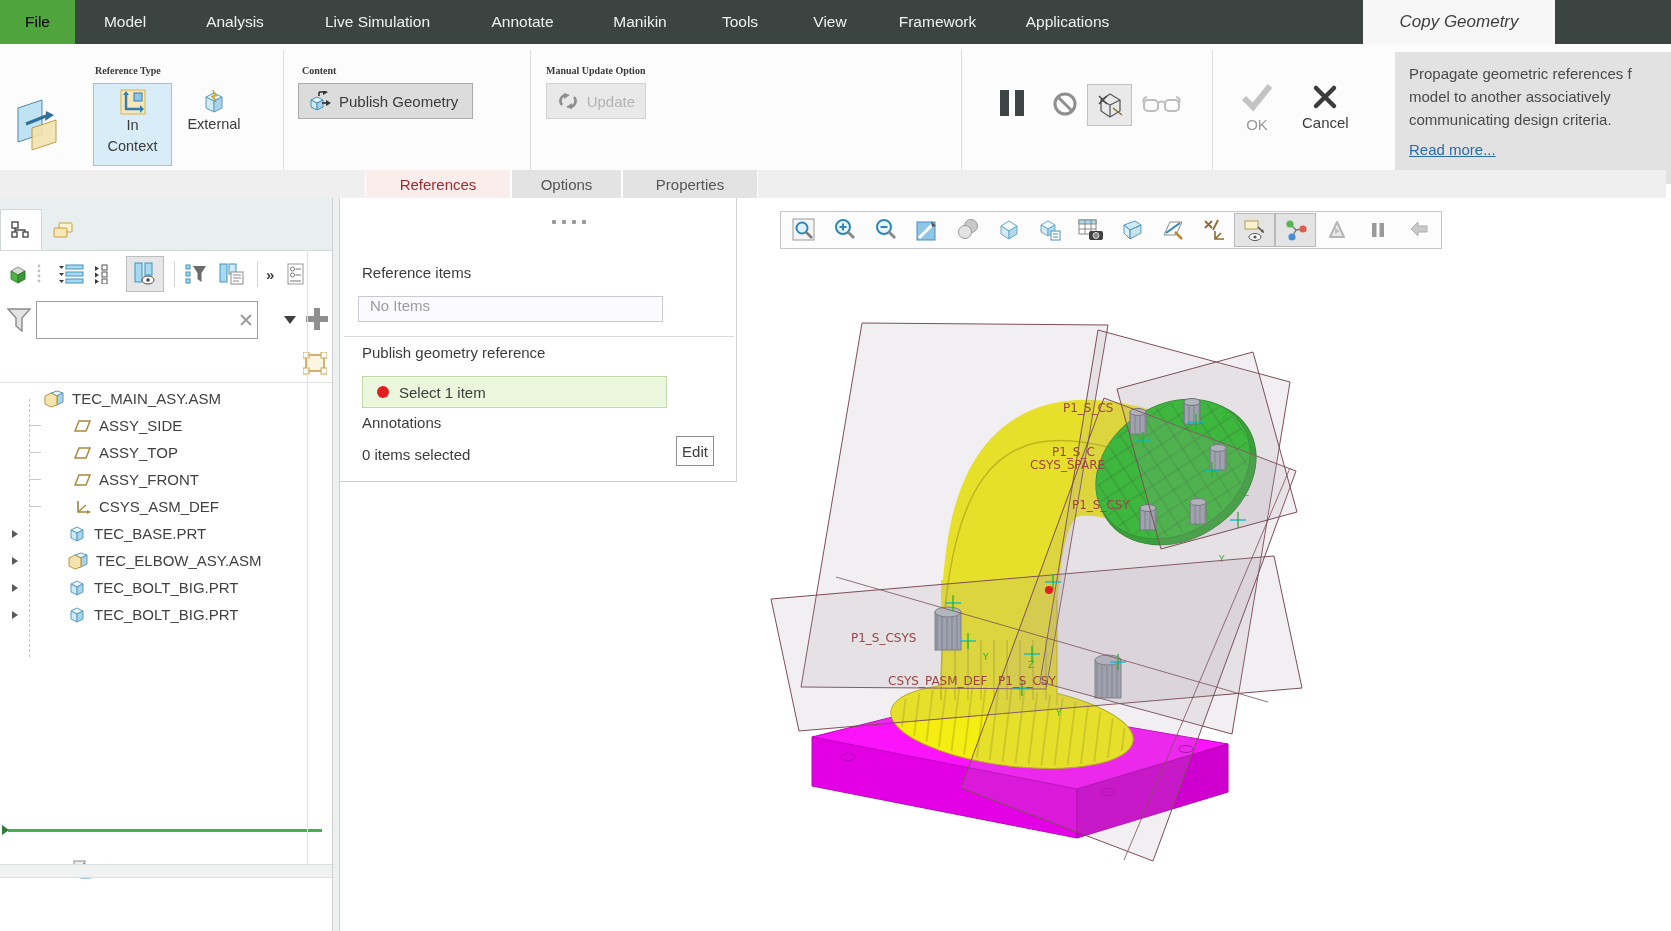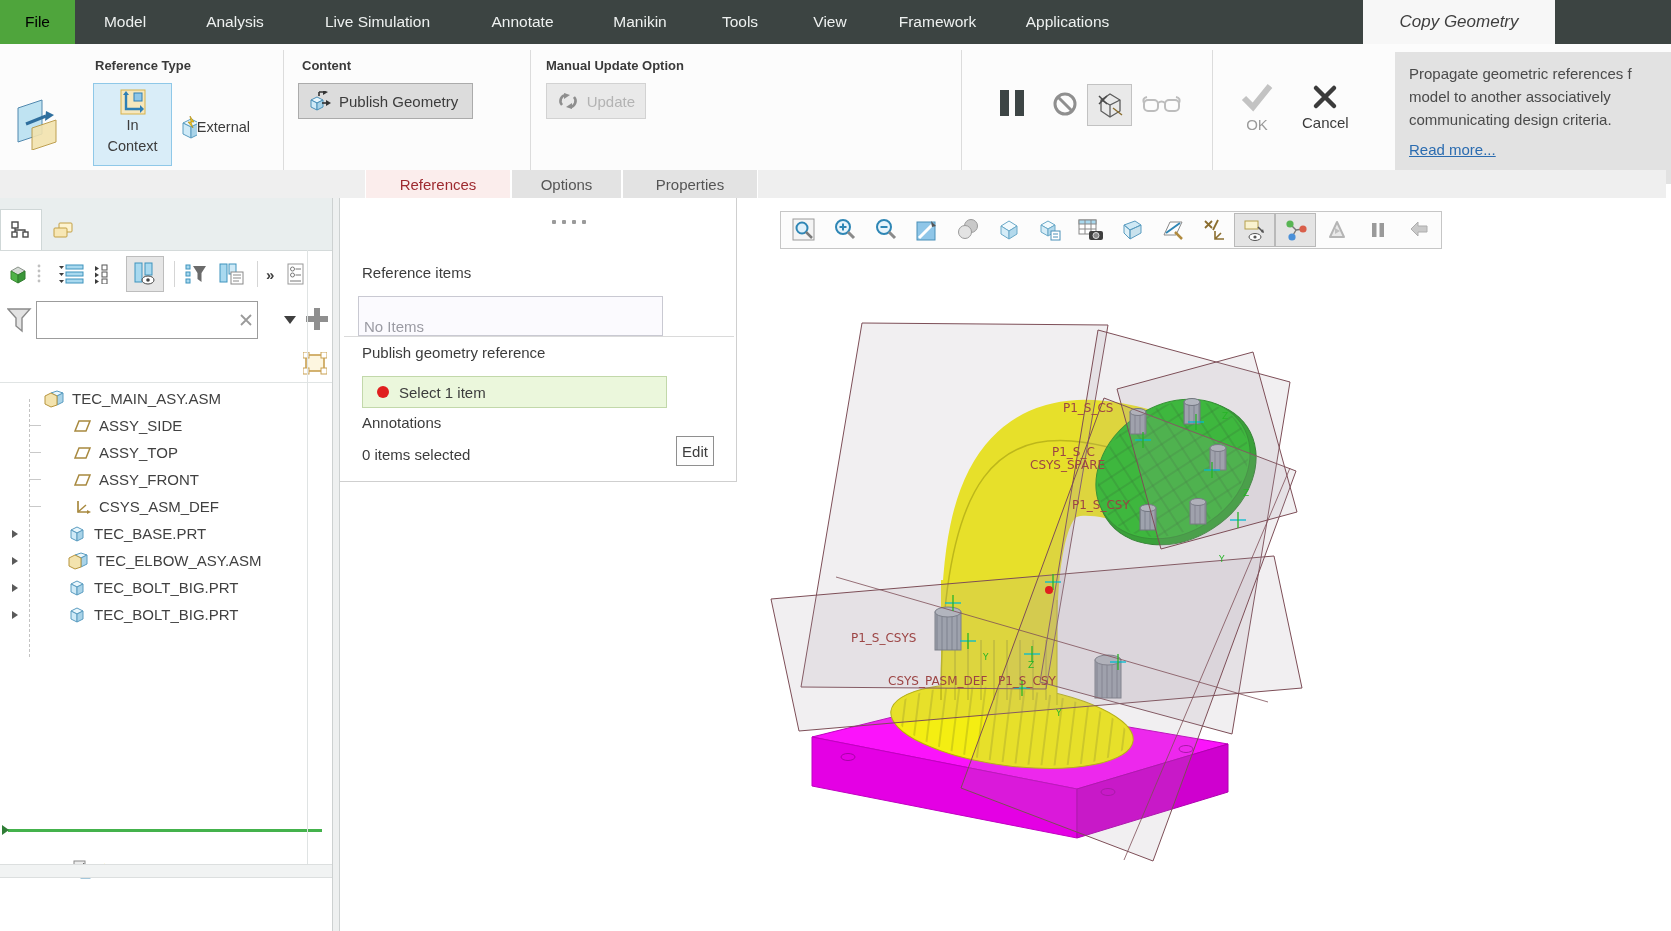--- a/index.html
+++ b/index.html
@@ -5,24 +5,24 @@
   html,body{margin:0;padding:0;}
   body{width:1671px;height:931px;overflow:hidden;font-family:"Liberation Sans",sans-serif;background:#fff;position:relative;}
   .abs{position:absolute;}
   
   .menubar{position:absolute;left:0;top:0;width:1671px;height:44px;background:#3c4442;display:flex;align-items:stretch;}
   .file-tab{width:75px;background:#4fa53c;color:#000000;display:flex;align-items:center;justify-content:center;font-size:15.5px;cursor:default;}
   .menu-item{color:#eef1f0;font-size:15.5px;display:flex;align-items:center;justify-content:center;cursor:default;}
   .ctx-tab{margin-left:228px;width:192px;background:#f7f7f7;color:#3f3f3f;font-size:17px;font-style:italic;display:flex;align-items:center;justify-content:center;}
   
   .ribbon{position:absolute;left:0;top:44px;width:1671px;height:126px;background:#fcfcfc;border-bottom:1px solid #d8d8d8;}
-  .group-title{position:absolute;font-size:13px;font-weight:bold;color:#3a3a3a;top:14px;}
+  .group-title{position:absolute;font-size:10px;font-weight:bold;color:#3a3a3a;top:21px;font-family:Liberation Serif, serif;}
   .vsep{position:absolute;top:6px;height:152px;width:1px;background:#dcdcdc;}
   .btn-incontext{position:absolute;left:93px;top:39px;width:79px;height:83px;background:#d9edf8;border:1px solid #8fc8e8;display:flex;flex-direction:column;align-items:center;justify-content:flex-start;padding-top:5px;box-sizing:border-box;}
-  .btn-external{position:absolute;left:178px;top:39px;width:72px;height:83px;display:flex;flex-direction:row;align-items:center;padding-top:5px;box-sizing:border-box;}
+  .btn-external{position:absolute;left:178px;top:39px;width:72px;height:83px;display:flex;flex-direction:column;align-items:center;padding-top:5px;box-sizing:border-box;}
   .btn2line{font-size:14.5px;color:#3c3c3c;text-align:center;line-height:21px;}
   .btn-publish{position:absolute;left:298px;top:39px;width:175px;height:36px;background:#dcdcdc;border:1px solid #ababab;display:flex;align-items:center;gap:8px;padding:0 10px;box-sizing:border-box;font-size:15px;color:#3c3c3c;}
   .btn-update{position:absolute;left:546px;top:39px;width:100px;height:36px;background:#e9e9e9;border:1px solid #d2d2d2;display:flex;align-items:center;gap:8px;padding:12px 10px;box-sizing:border-box;font-size:15px;color:#b3b3b3;}
   .util-icon{position:absolute;display:flex;align-items:center;justify-content:center;}
   .wire-box{background:#e9e9e9;border:1px solid #c2c2c2;}
   .okc{position:absolute;display:flex;flex-direction:column;align-items:center;gap:4px;font-size:15px;}
   
   .help{position:absolute;left:1395px;top:52px;width:300px;height:132px;background:#e2e2e2;padding:10px 14px;box-sizing:border-box;font-size:15px;color:#4a4a4a;line-height:23px;}
   .help a{color:#2b6cb0;text-decoration:underline;display:inline-block;margin-top:7px;}
   
@@ -46,21 +46,21 @@
   .insline{position:absolute;left:8px;top:444px;width:314px;height:3px;background:#44b24c;}
   .instri{position:absolute;left:2px;top:440px;width:0;height:0;border-left:7px solid #2f7d36;border-top:5px solid transparent;border-bottom:5px solid transparent;}
   .vline307{position:absolute;left:307px;top:52px;width:1px;height:614px;background:#dfe3e3;}
   .lp-bottomstrip{position:absolute;left:0;top:666px;width:332px;height:12px;background:#f1f3f3;border-top:1px solid #dcdfdf;border-bottom:1px solid #dcdfdf;}
   .splitter{position:absolute;left:332px;top:198px;width:8px;height:733px;background:#eef0f0;border-left:1px solid #cdd1d1;border-right:1px solid #cdd1d1;box-sizing:border-box;}
   
   .dialog{position:absolute;left:340px;top:198px;width:397px;height:284px;background:#fff;border-right:1px solid #cfcfcf;border-bottom:1px solid #cfcfcf;box-sizing:border-box;}
   .dots{position:absolute;left:212px;top:22px;display:flex;gap:6px;}
   .dots i{width:4px;height:4px;background:#9a9a9a;border-radius:1px;}
   .dlabel{position:absolute;font-size:15px;color:#3c3c3c;}
-  .noitems{position:absolute;left:18px;top:98px;width:305px;height:40px;background:#fbfafe;border:1px solid #c9c9d2;box-sizing:border-box;display:flex;align-items:flex-end;padding-left:5px;font-size:15px;color:#9b9ba3;}
+  .noitems{position:absolute;left:18px;top:98px;width:305px;height:26px;background:#fbfafe;border:1px solid #c9c9d2;box-sizing:border-box;display:flex;align-items:flex-start;padding-left:11px;font-size:15px;color:#9b9ba3;}
   .dhr{position:absolute;left:4px;top:138px;width:390px;height:1px;background:#dadada;}
   .selbox{position:absolute;left:22px;top:178px;width:305px;height:32px;background:#ebf7dc;border:1px solid #c2d8aa;box-sizing:border-box;display:flex;align-items:center;gap:10px;padding-left:14px;font-size:15px;color:#3c3c3c;}
   .reddot{width:12px;height:12px;border-radius:50%;background:#e01f1f;}
   .editbtn{position:absolute;left:336px;top:238px;width:38px;height:30px;background:#fdfdfd;border:1px solid #8f8f8f;box-sizing:border-box;display:flex;align-items:center;justify-content:center;font-size:15px;color:#3c3c3c;}
   
   .viewport{position:absolute;left:340px;top:198px;width:1593px;height:733px;background:#fff;}
   .vptoolbar{position:absolute;left:780px;top:211px;width:662px;height:38px;background:#fcfcfc;border:1px solid #c6c6c6;box-sizing:border-box;display:flex;align-items:center;padding-left:2px;}
   .vpslot{width:41px;height:34px;display:flex;align-items:center;justify-content:center;box-sizing:border-box;}
   .vpslot.sel{background:#e4e4e4;border:1px solid #b9b9b9;}
   .scene{position:absolute;left:0;top:0;}

